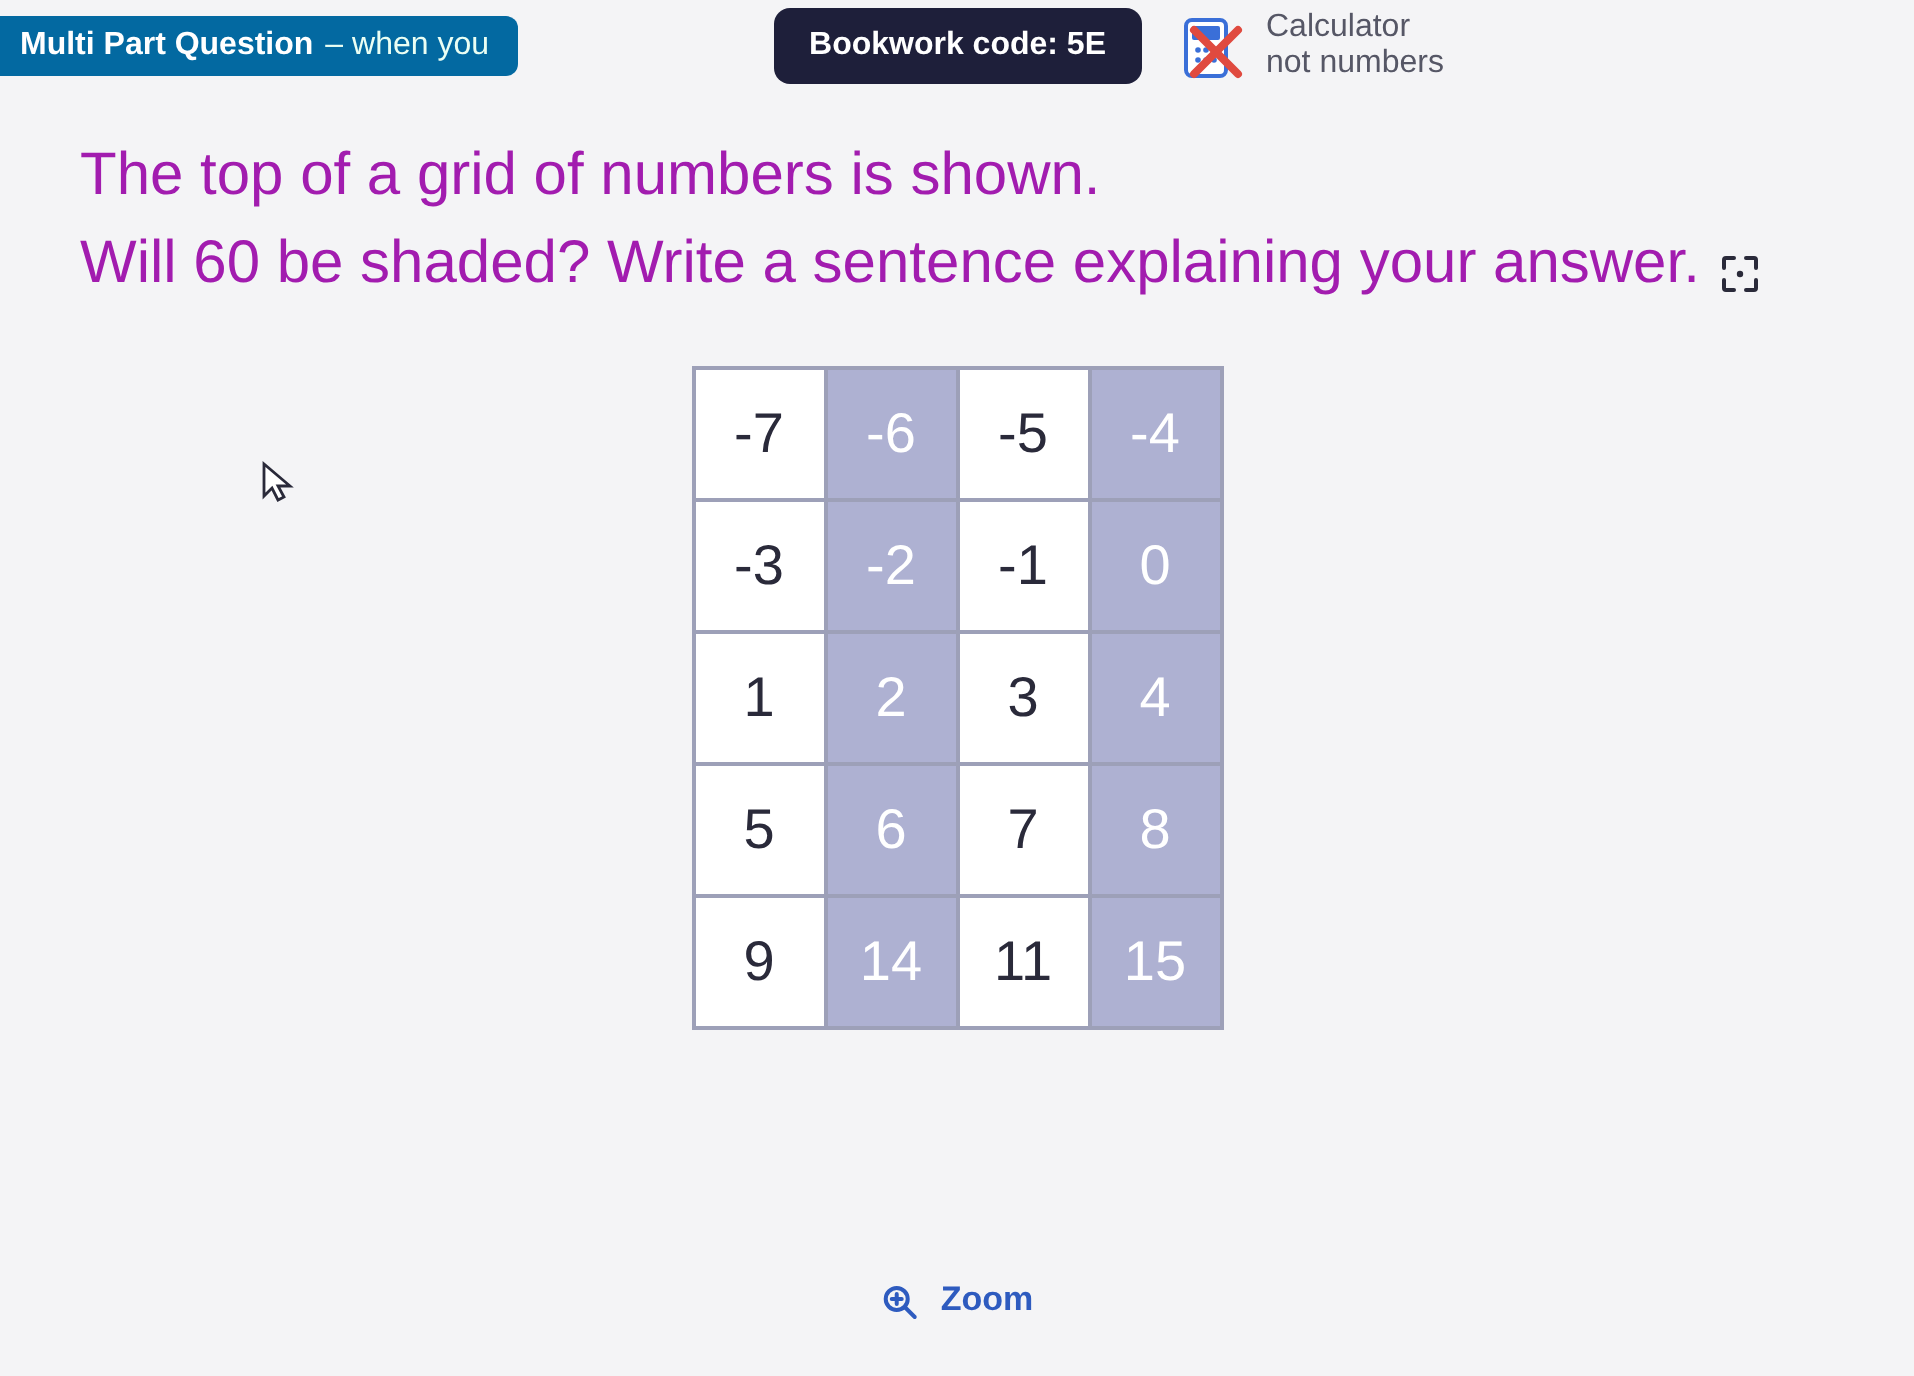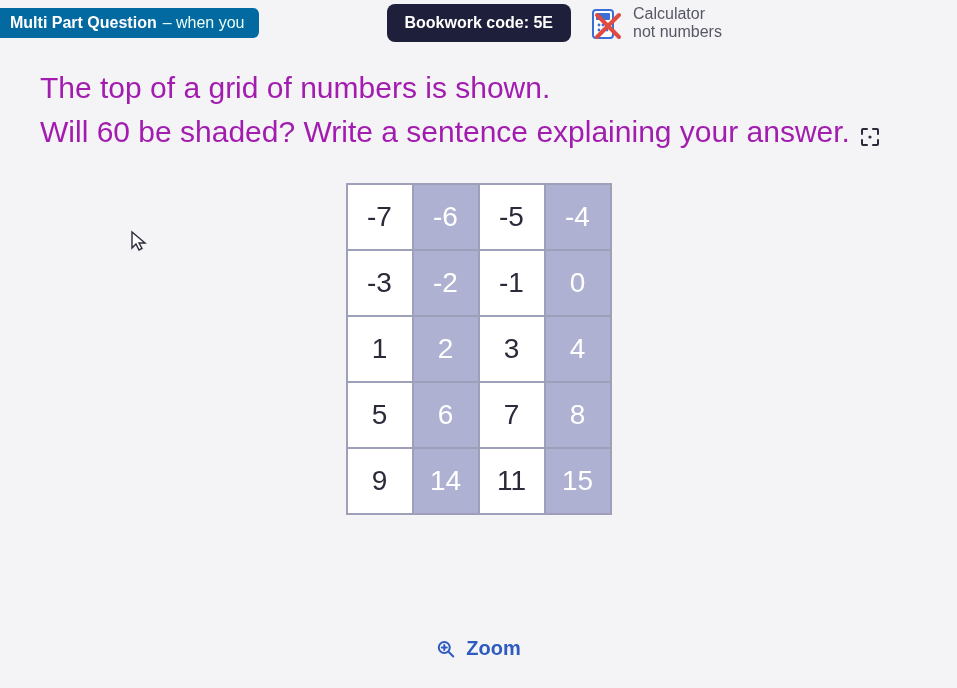--- a/index.html
+++ b/index.html
@@ -104,25 +104,25 @@
     top: 560px;
     background: linear-gradient(to bottom, rgba(244,244,246,0) 0%, #f4f4f6 85%);
     pointer-events: none;
   }
   .zoom {
     position: absolute;
     left: 50%;
     transform: translateX(-50%);
     bottom: 28px;
     display: flex;
-    align-items: center;
+    align-items: flex-end;
     gap: 12px;
     color: #2e5bbf;
     font-weight: 600;
-    font-size: 20px;
+    font-size: 17px;
     cursor: pointer;
   }
 </style>
 </head>
 <body>
 
 <div class="topbar">
   <div class="mp-badge">
     <span>Multi Part Question</span>
     <span class="sub">– when you</span>

